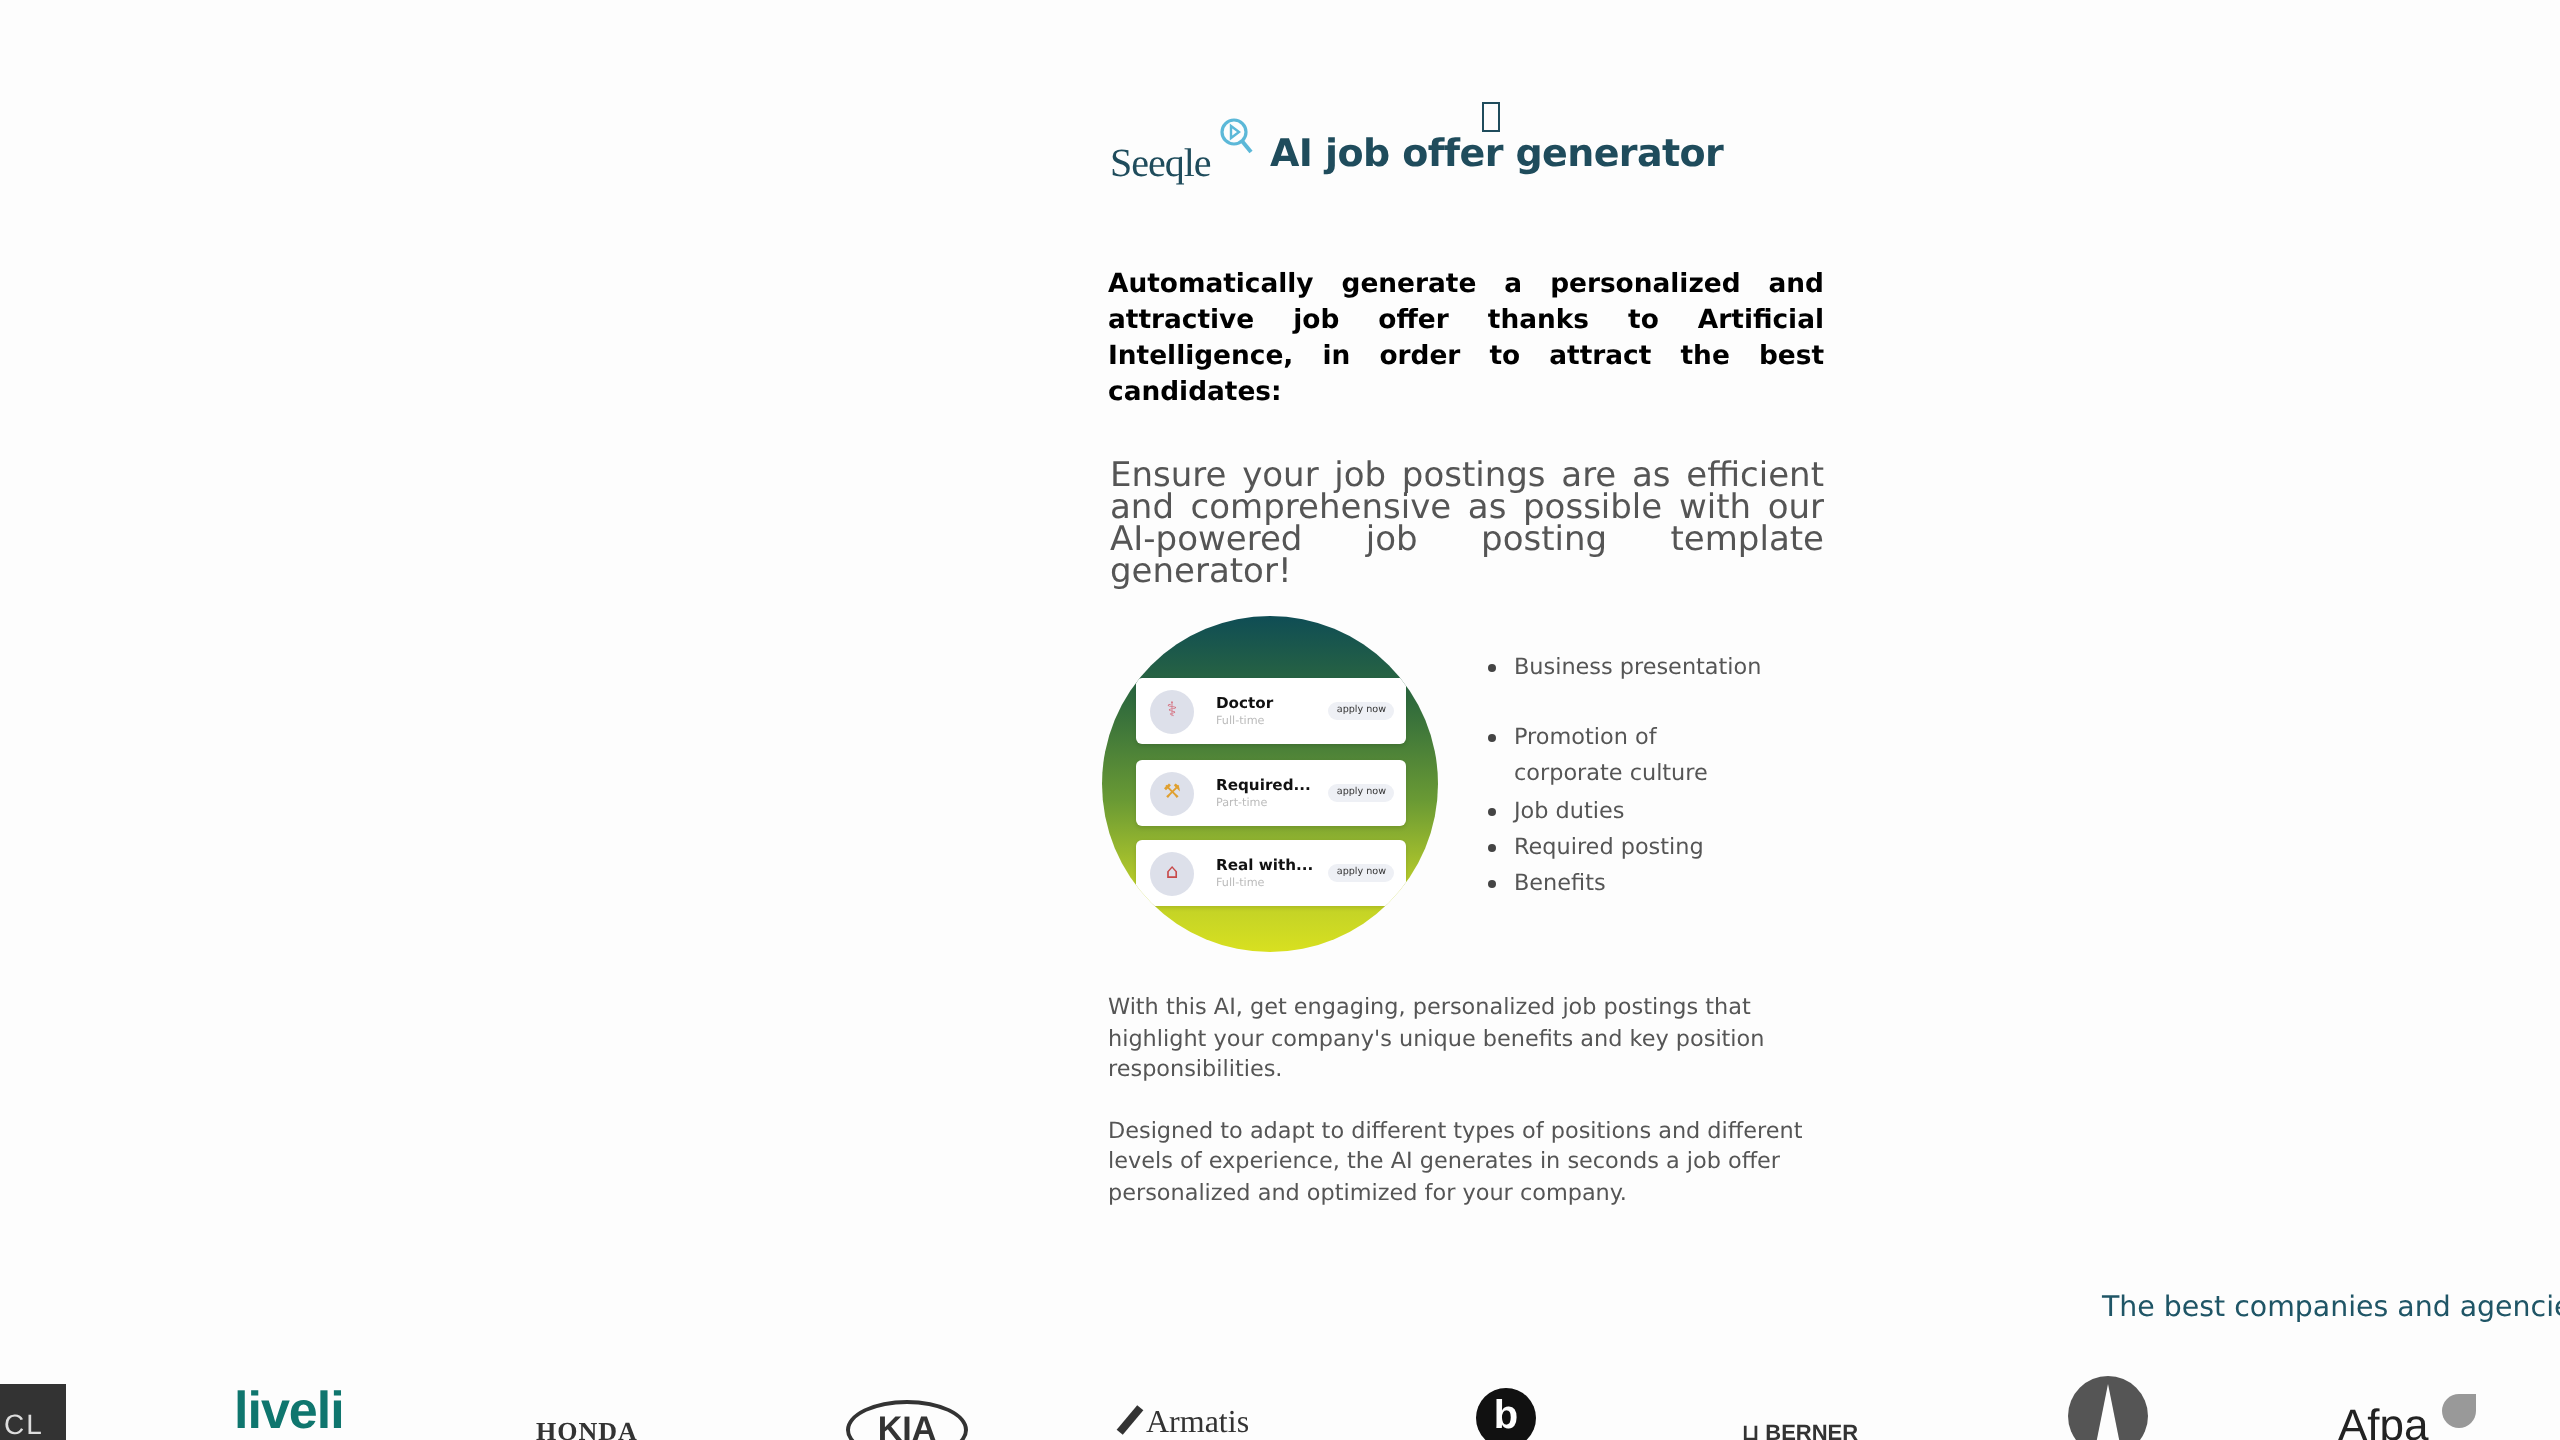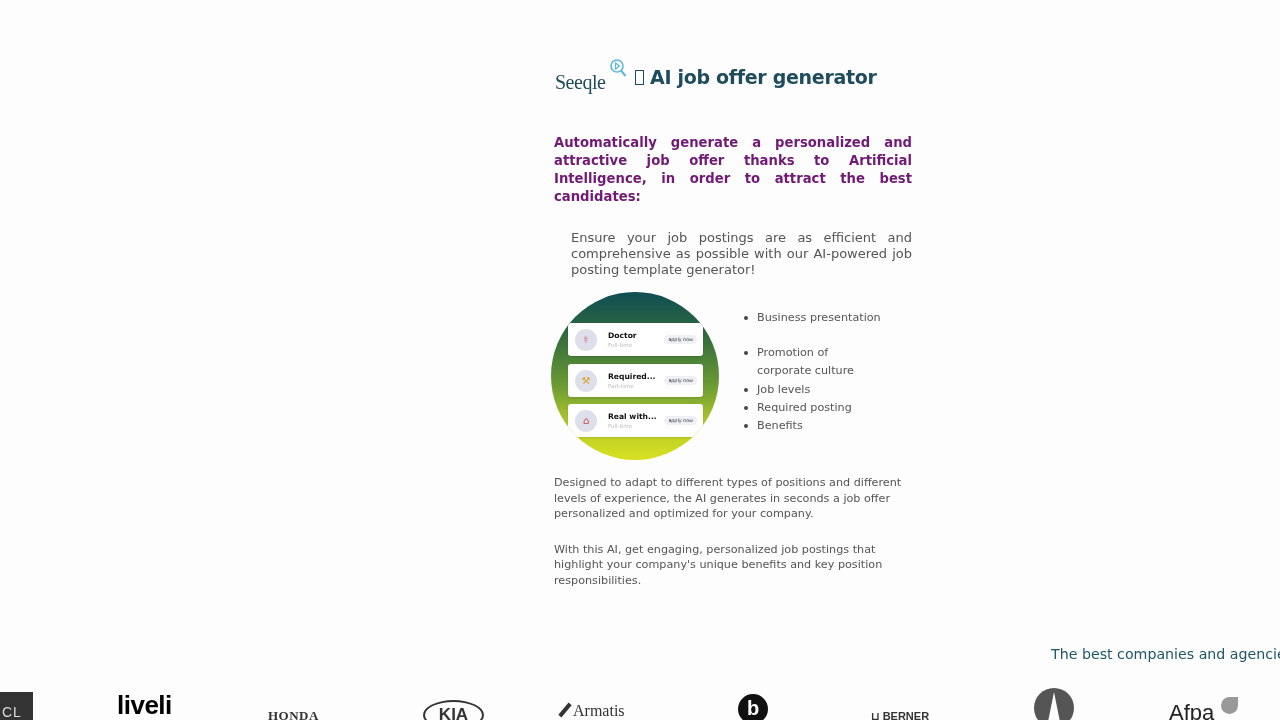--- a/index.html
+++ b/index.html
@@ -40,47 +40,48 @@
       left: 55px;
       top: 2px;
       width: 18px;
       height: 22px;
     }
     .title-wrap {
       display: flex;
       align-items: center;
       margin-left: 9px;
       margin-bottom: 6px;
+      flex-direction: column;
     }
     .title-glyph {
       display: inline-block;
       width: 9px;
       height: 15px;
       border: 1.5px solid #1f4c5c;
       margin-right: 6px;
     }
     .title {
       font-family: "DejaVu Sans", sans-serif;
       font-weight: bold;
       font-size: 19px;
       color: #1f4c5c;
       letter-spacing: -0.3px;
     }
     .lead {
       margin-top: 40px;
       font-weight: bold;
       font-size: 13.2px;
       line-height: 18px;
-      color: #701a75;
+      color: #000000;
       text-align: justify;
     }
     .intro {
       margin-top: 24px;
-      margin-left: 17px;
-      font-size: 13px;
+      margin-left: 1px;
+      font-size: 17px;
       line-height: 16px;
       color: #555;
       text-align: justify;
     }
     .feature-row {
       margin-top: 14px;
       display: flex;
       align-items: center;
       margin-left: -3px;
     }
@@ -193,21 +194,21 @@
     }
     .brand-cl {
       left: 0; top: 6px; width: 33px; height: 30px;
       background: #333; color: #ddd;
       font-size: 14px; padding: 12px 0 0 2px; letter-spacing: 1px;
       font-family: "Liberation Sans", sans-serif;
     }
     .brand-liveli {
       left: 117px; top: 4px;
       font-family: "Liberation Sans", sans-serif;
-      font-weight: bold; font-size: 26px; color: #000000; letter-spacing: -0.5px;
+      font-weight: bold; font-size: 26px; color: #0f766e; letter-spacing: -0.5px;
     }
     .brand-honda {
       left: 268px; top: 22px;
       font-family: "Liberation Serif", serif;
       font-weight: bold; font-size: 13px; color: #333; letter-spacing: 0.5px;
     }
     .brand-kia {
       left: 423px; top: 14px; width: 61px; height: 30px;
       border: 2.5px solid #333; border-radius: 50%;
       font-family: "Liberation Sans", sans-serif;
@@ -299,28 +300,28 @@
           <div class="job-title">Real with...</div>
           <div class="job-type">Full-time</div>
         </div>
         <span class="apply-btn">apply now</span>
       </div>
     </div>
 
     <ul class="bullets">
       <li>Business presentation</li>
       <li style="width:140px;margin-top:17px;">Promotion of corporate culture</li>
-      <li>Job levels</li>
+      <li>Job duties</li>
       <li>Required posting</li>
       <li>Benefits</li>
     </ul>
   </div>
 
+  <p class="para para1">With this AI, get engaging, personalized job postings that highlight your company's unique benefits and key position responsibilities.</p>
   <p class="para para2">Designed to adapt to different types of positions and different levels of experience, the AI generates in seconds a job offer personalized and optimized for your company.</p>
-  <p class="para para1">With this AI, get engaging, personalized job postings that highlight your company's unique benefits and key position responsibilities.</p>
 </div>
 
 <div class="companies-heading">The best companies and agencies</div>
 
 <div class="logos">
   <div class="brand brand-cl">CL</div>
   <div class="brand brand-liveli">liveli</div>
   <div class="brand brand-honda">HONDA</div>
   <div class="brand brand-kia">KIA</div>
   <div class="brand brand-armatis"><span class="armatis-mark"></span><span>Armatis</span></div>

